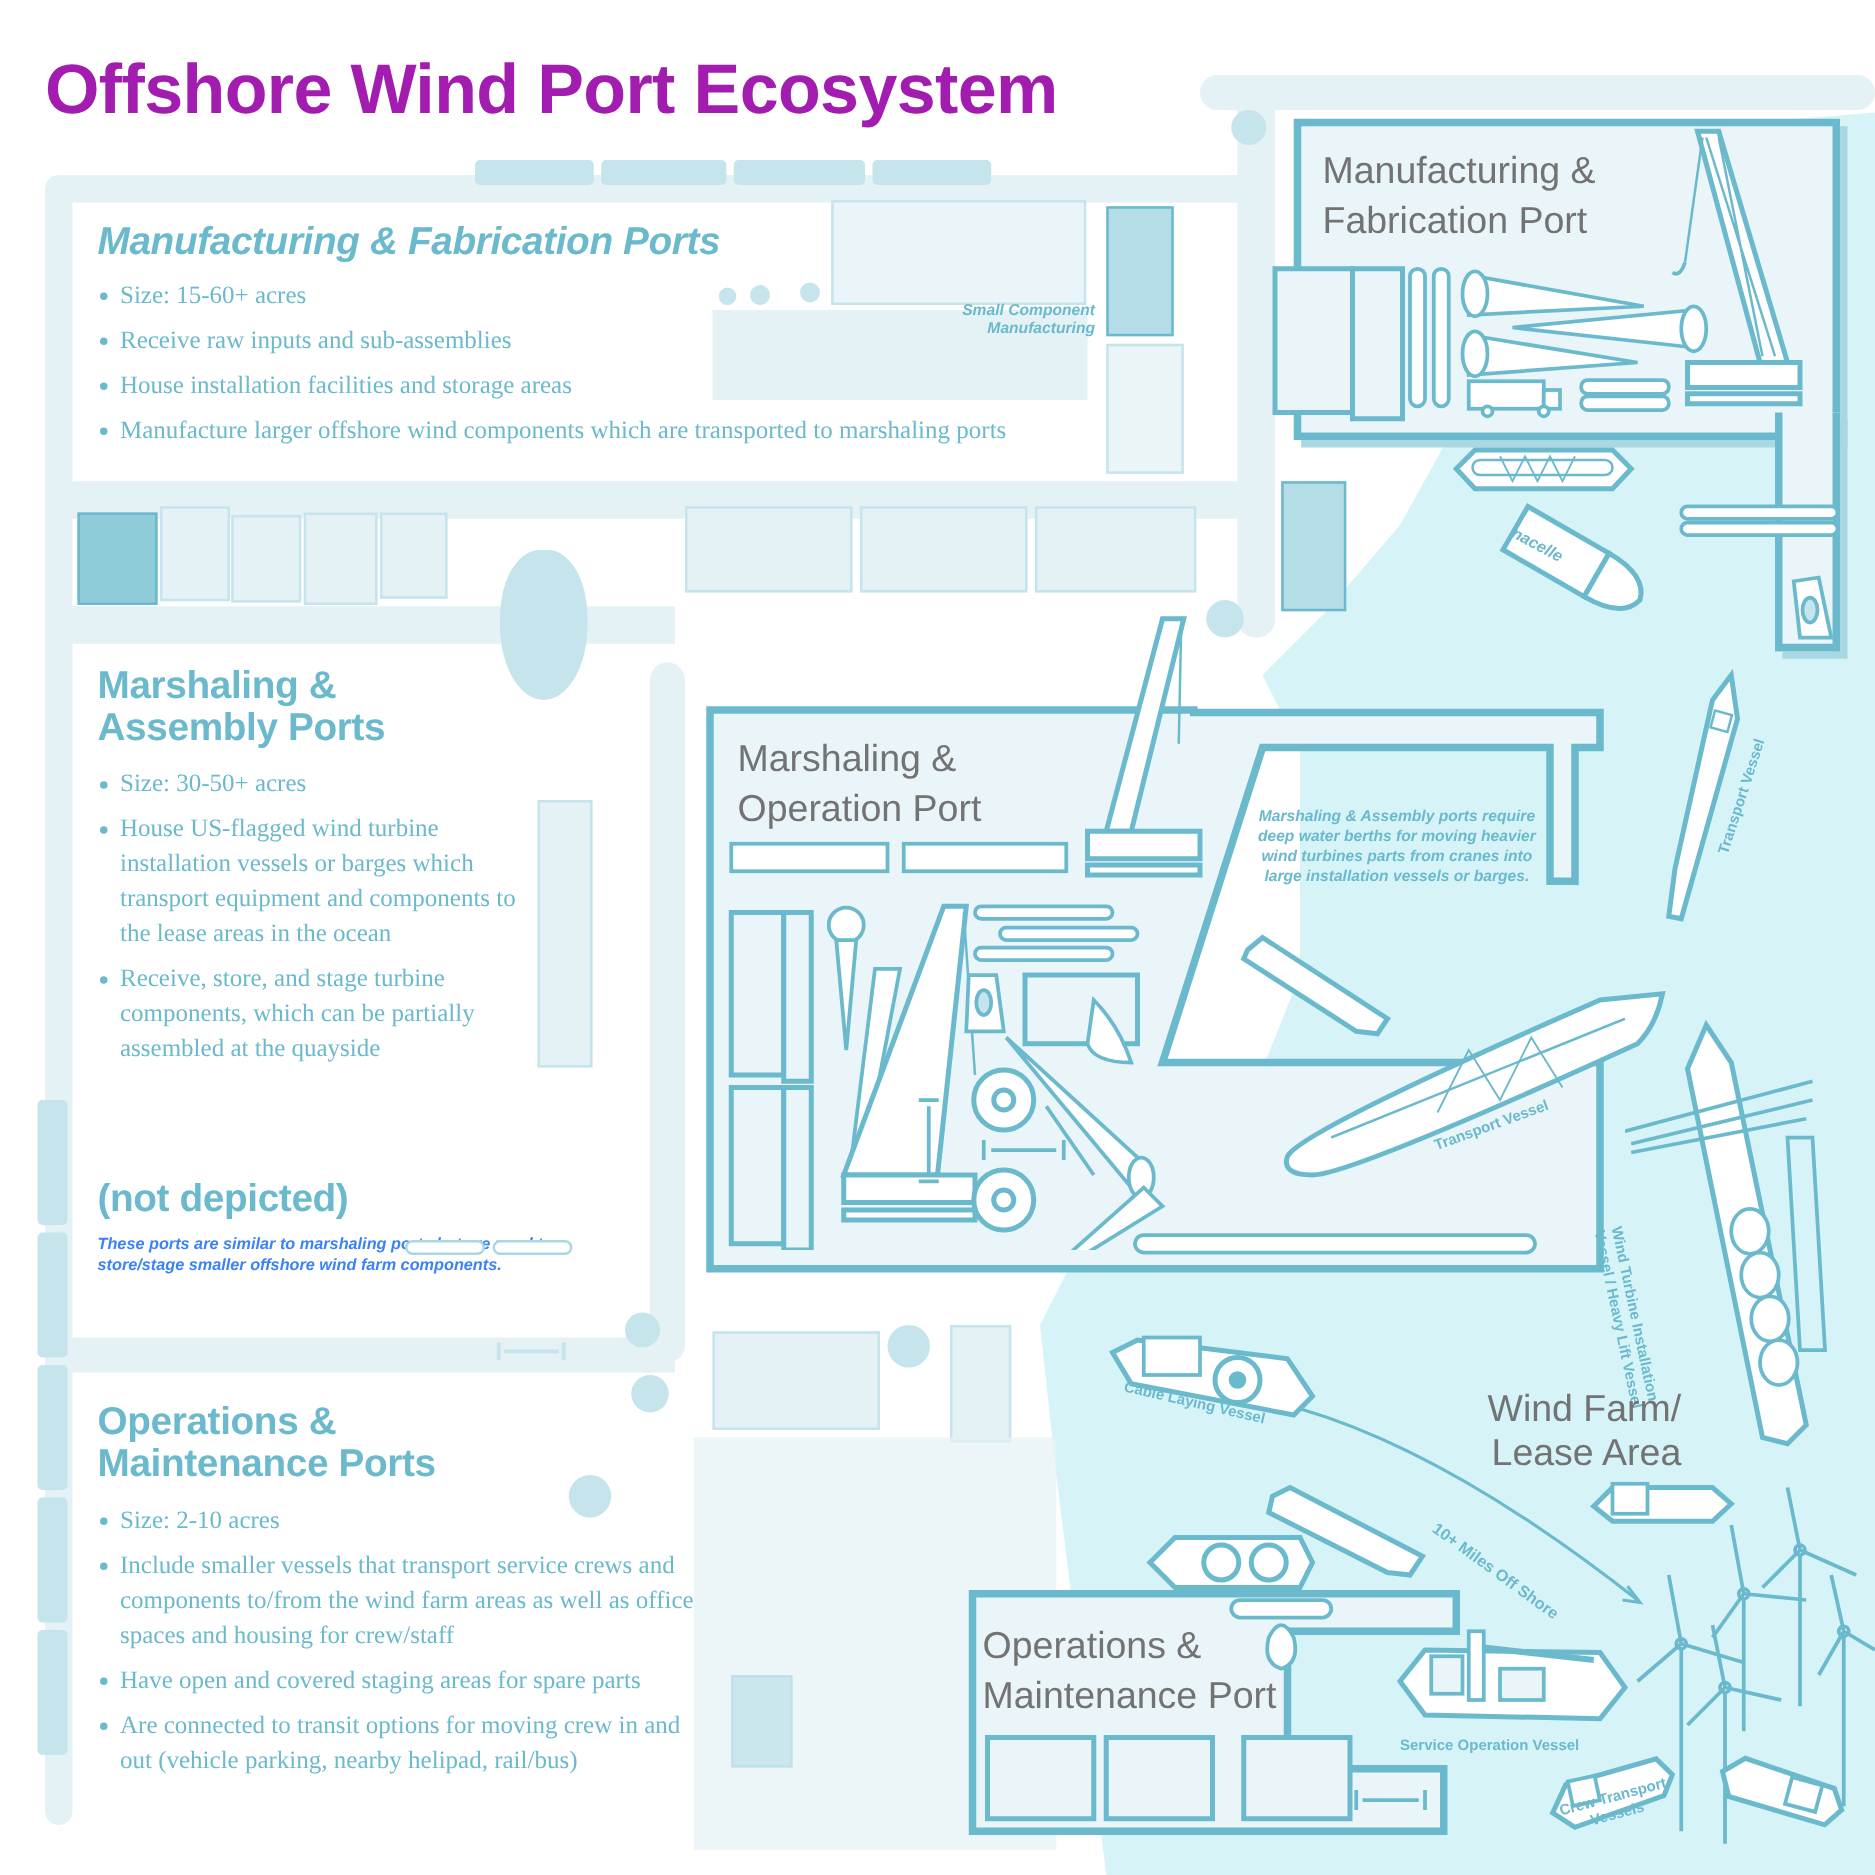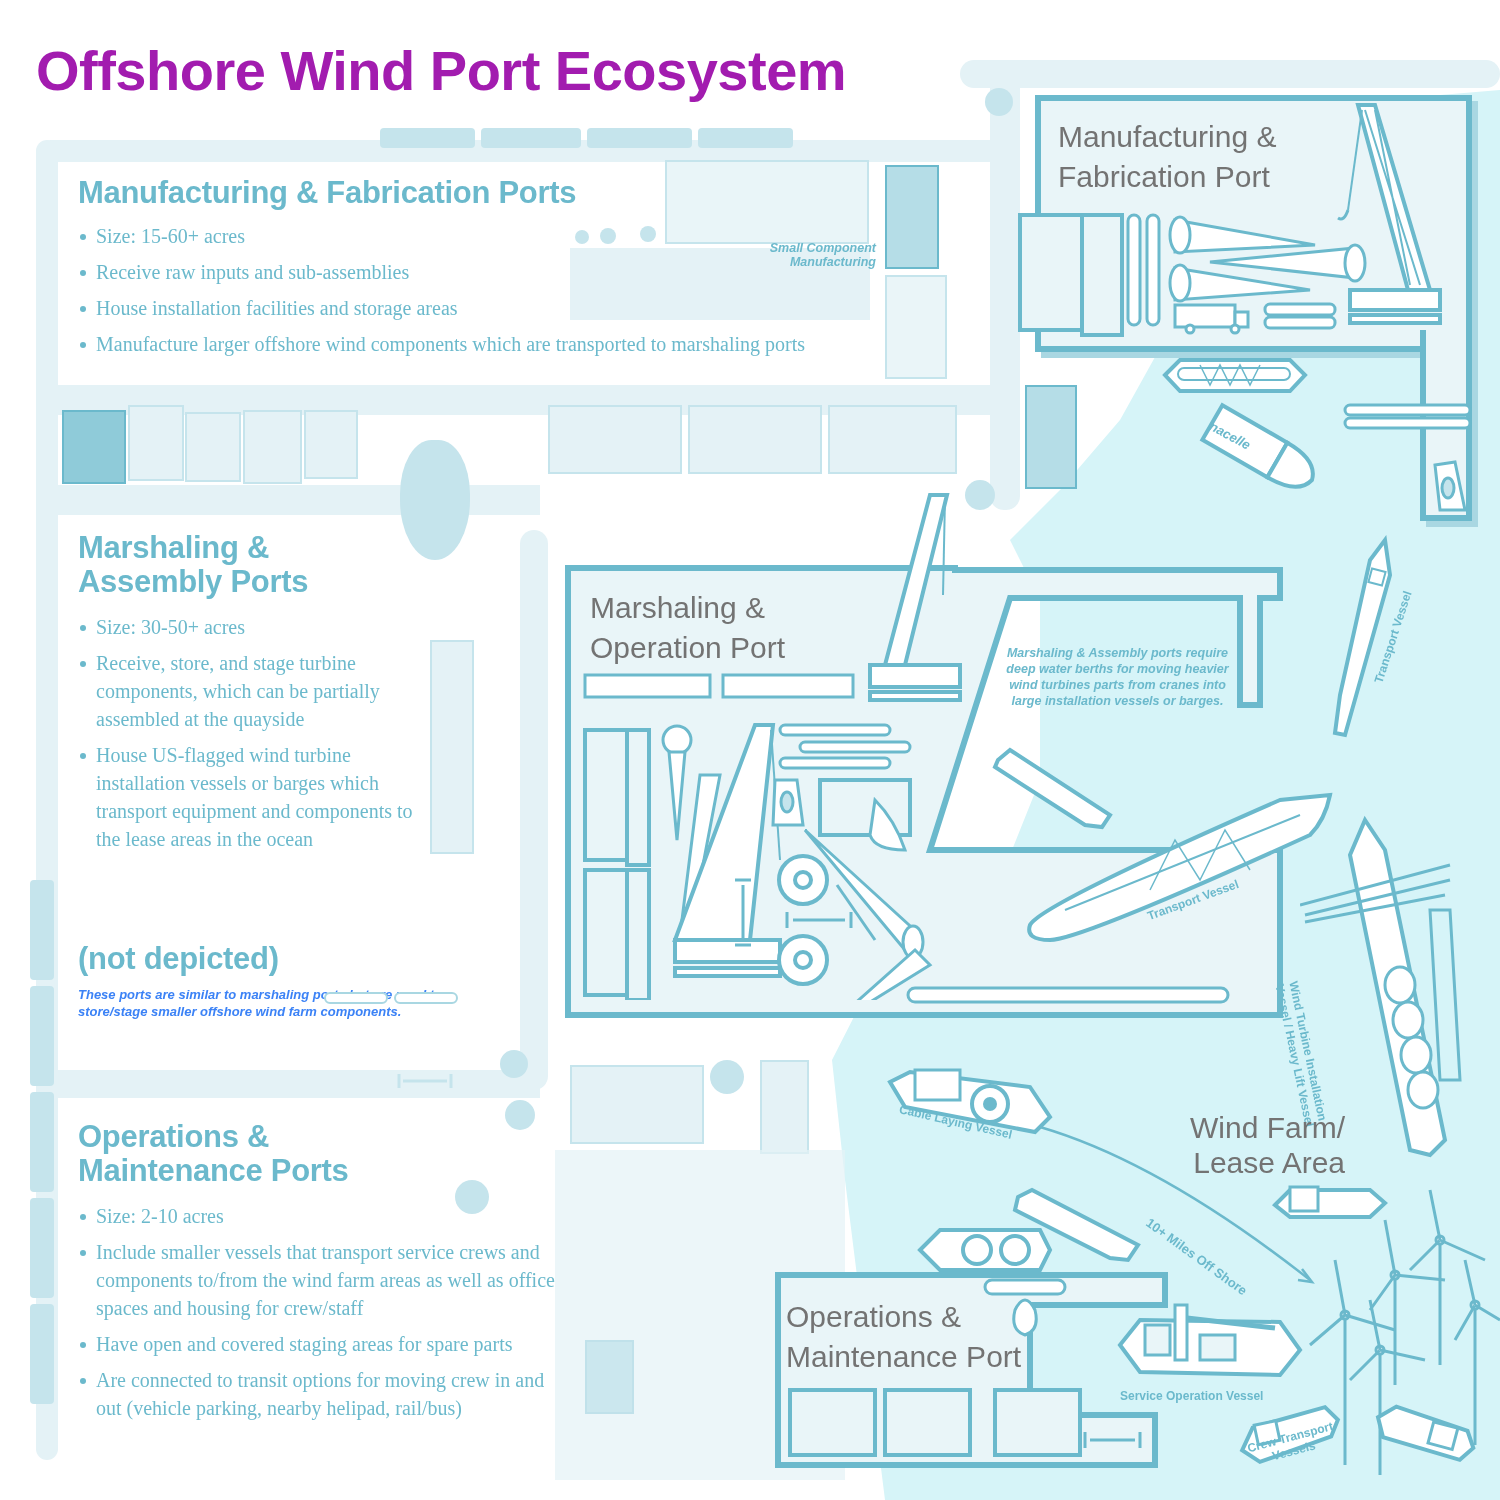--- a/index.html
+++ b/index.html
@@ -335,38 +335,38 @@
   </g>
 </svg>
 <div class="abs vlabel" style="left:1248px;top:1430px;transform:rotate(-15deg);font-style:normal;text-align:center;">
   <div>Crew Transport</div>
   <div>Vessels</div>
 </div>
 
 <div class="abs title">Offshore Wind Port Ecosystem</div>
 
 <div class="abs" style="left:78px;top:176px;width:820px;">
-  <div class="h2" style="margin-bottom:12px;">Manufacturing &amp; Fabrication Ports</div>
+  <div class="h2" style="margin-bottom:12px;font-style:italic;">Manufacturing &amp; Fabrication Ports</div>
   <ul class="bullets">
     <li>Size: 15-60+ acres</li>
     <li>Receive raw inputs and sub-assemblies</li>
     <li>House installation facilities and storage areas</li>
     <li>Manufacture larger offshore wind components which are transported to marshaling ports</li>
   </ul>
 </div>
 
 <div class="abs" style="left:78px;top:531px;width:360px;">
   <div class="h2" style="margin-bottom:14px;">
     <div>Marshaling &amp;</div>
     <div>Assembly Ports</div>
   </div>
   <ul class="bullets">
     <li>Size: 30-50+ acres</li>
+    <li>House US-flagged wind turbine installation vessels or barges which transport equipment and components to the lease areas in the ocean</li>
     <li>Receive, store, and stage turbine components, which can be partially assembled at the quayside</li>
-    <li>House US-flagged wind turbine installation vessels or barges which transport equipment and components to the lease areas in the ocean</li>
   </ul>
 </div>
 
 <div class="abs" style="left:78px;top:942px;width:400px;">
   <div class="h2" style="margin-bottom:10px;">
     <div>(not depicted)</div>
   </div>
   <div class="note" style="width:395px;">These ports are similar to marshaling ports but are used to store/stage smaller offshore wind farm components.</div>
 </div>
 <svg class="abs" style="left:322px;top:990px" width="140" height="16">

